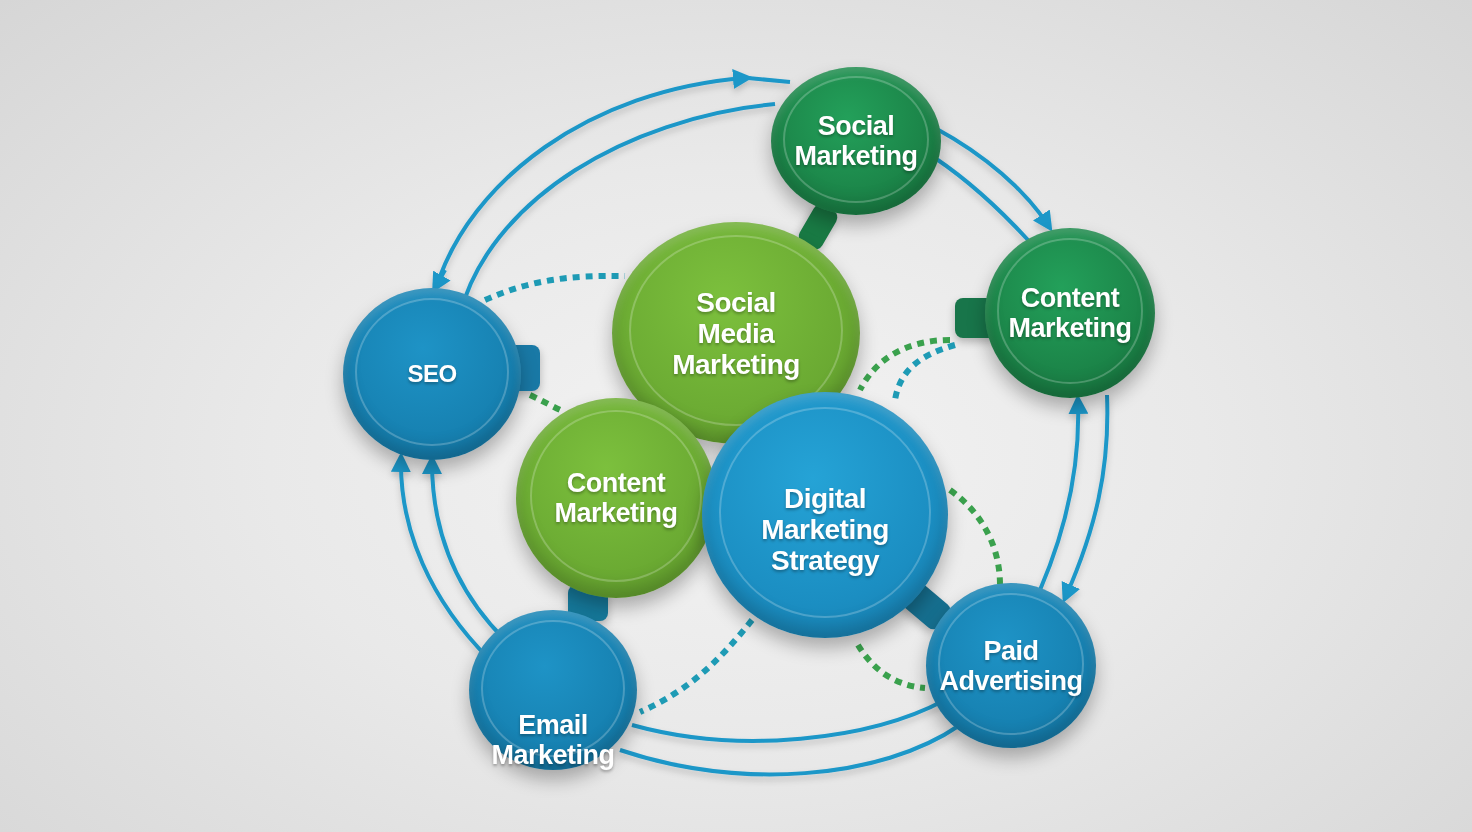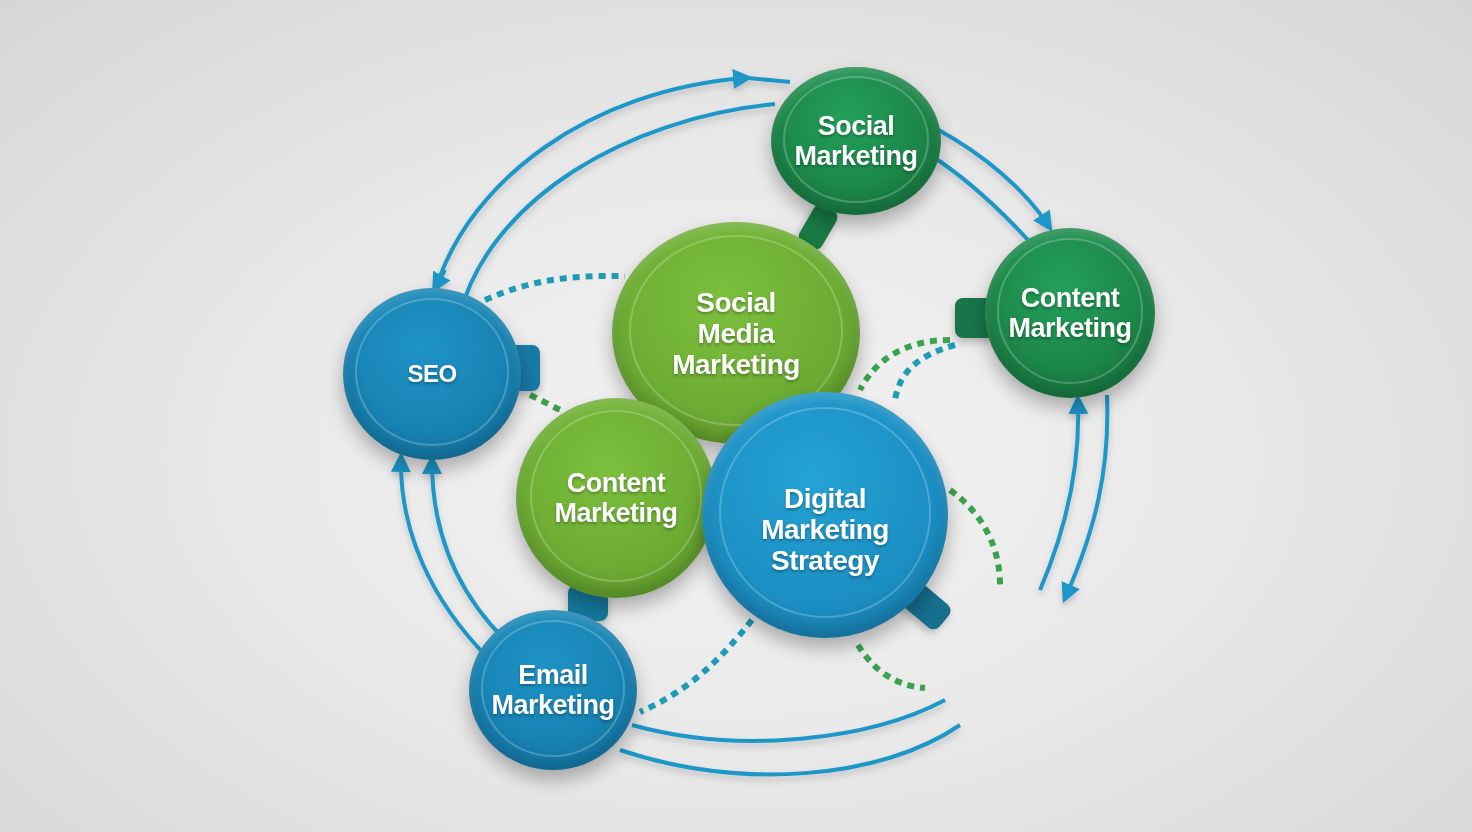--- a/index.html
+++ b/index.html
@@ -108,19 +108,23 @@
     <span class="label" style="font-size:27px;line-height:30px;">Content
 Marketing</span>
   </div>
 
   <div class="node" style="left:702px;top:392px;width:246px;height:246px;background:radial-gradient(circle at 45% 35%, #25a3d6, #1b8ec2 60%, #1679a8);">
     <span class="label" style="font-size:28px;line-height:31px;margin-top:28px;">Digital
 Marketing
 Strategy</span>
   </div>
 
-  <div class="node" style="left:469px;top:610px;width:168px;height:160px;background:radial-gradient(circle at 45% 35%, #1e93c6, #1680b0 65%, #126c97);">
+  <div class="node" style="left:469px;top:610px;width:168px;height:160px;background:radial-gradient(circle at 45% 35%, #1e93c6, #1680b0 65%, #126c97);align-items:flex-end;">
     <span class="label" style="font-size:27px;line-height:30px;">Email
 Marketing</span>
   </div>
 
+  <div class="node" style="left:926px;top:583px;width:170px;height:165px;background:radial-gradient(circle at 45% 35%, #1e93c6, #1680b0 65%, #126c97);">
+    <span class="label" style="font-size:27px;line-height:30px;">Paid
+Advertising</span>
+  </div>
 
 </div>
 
 </body></html>

